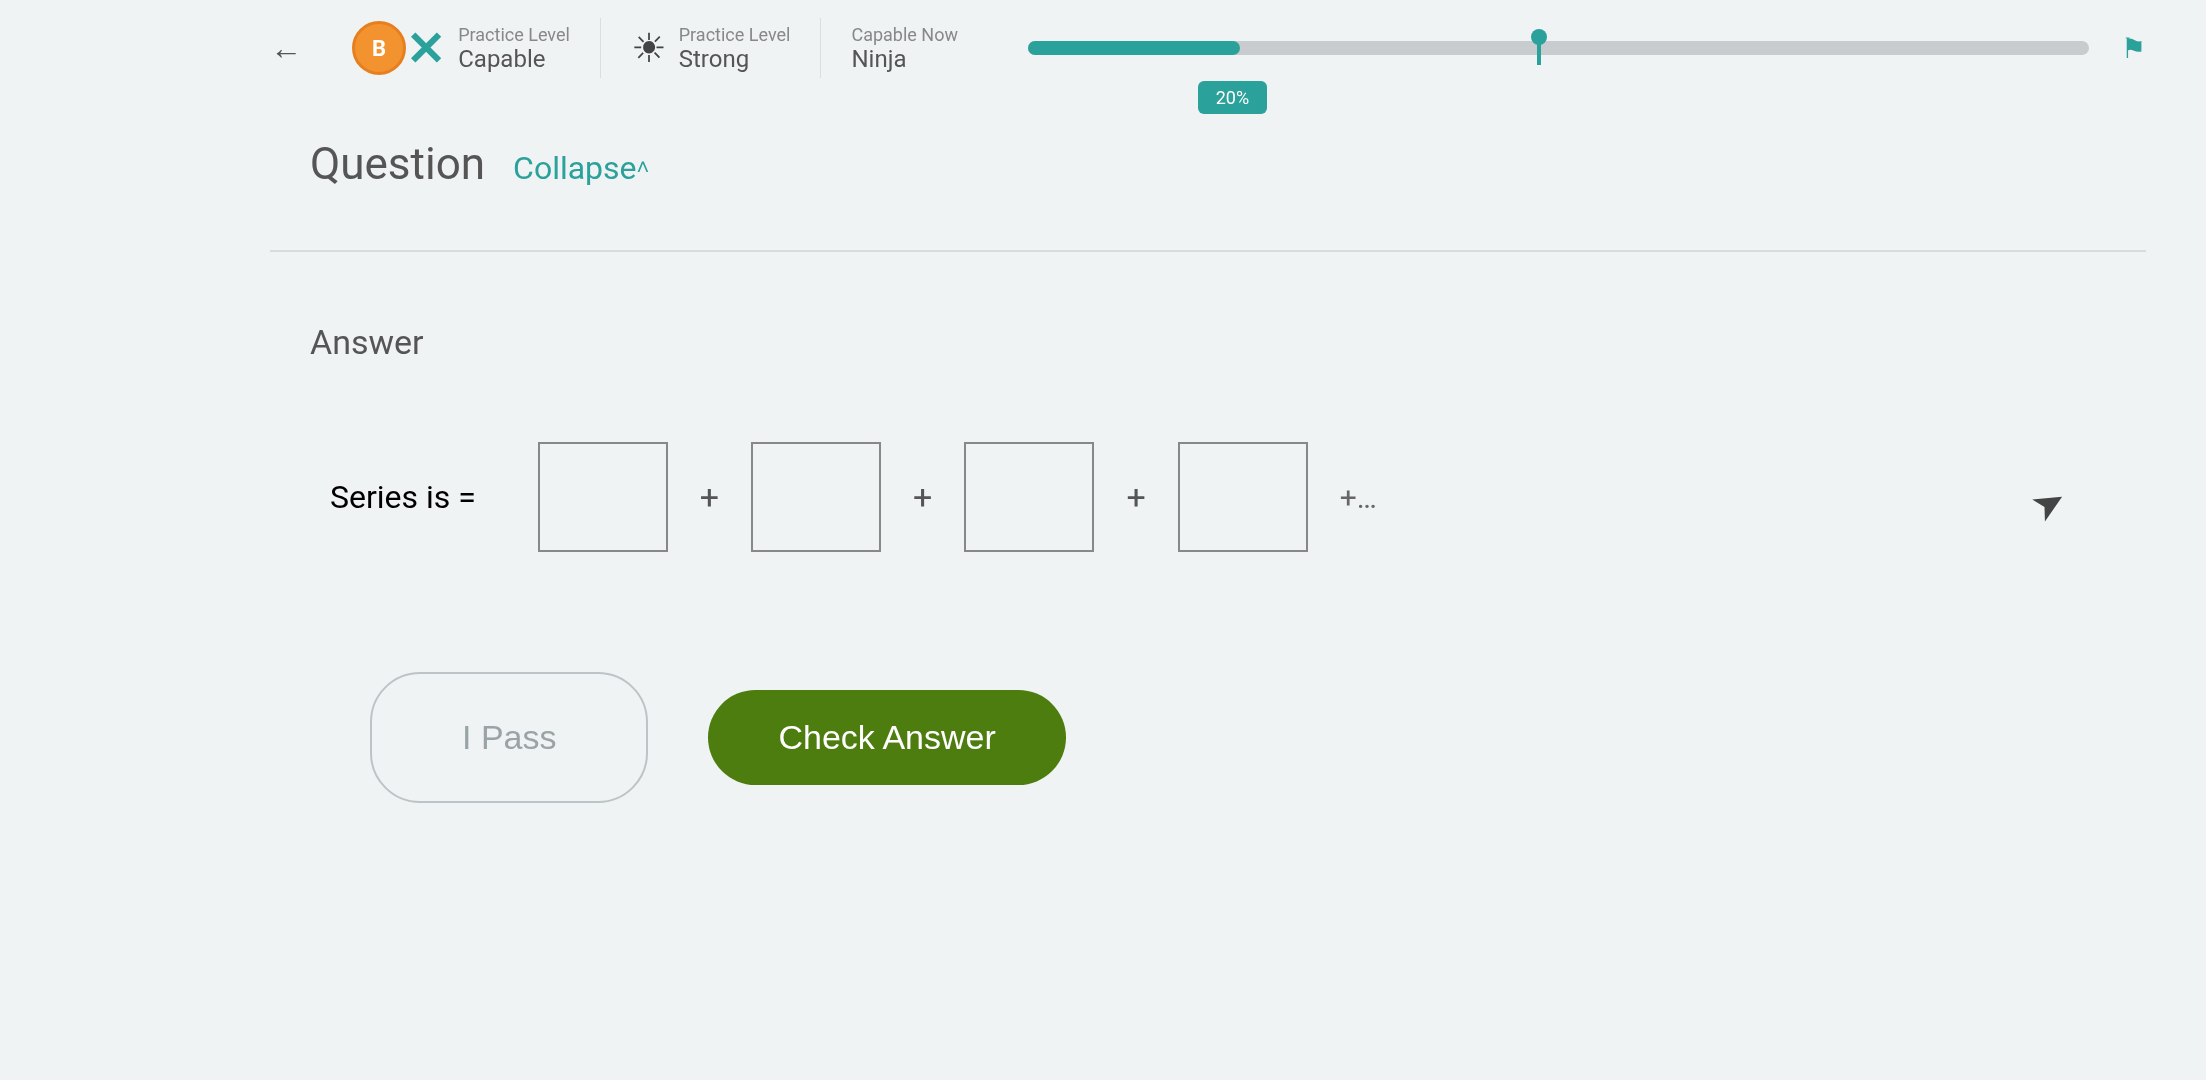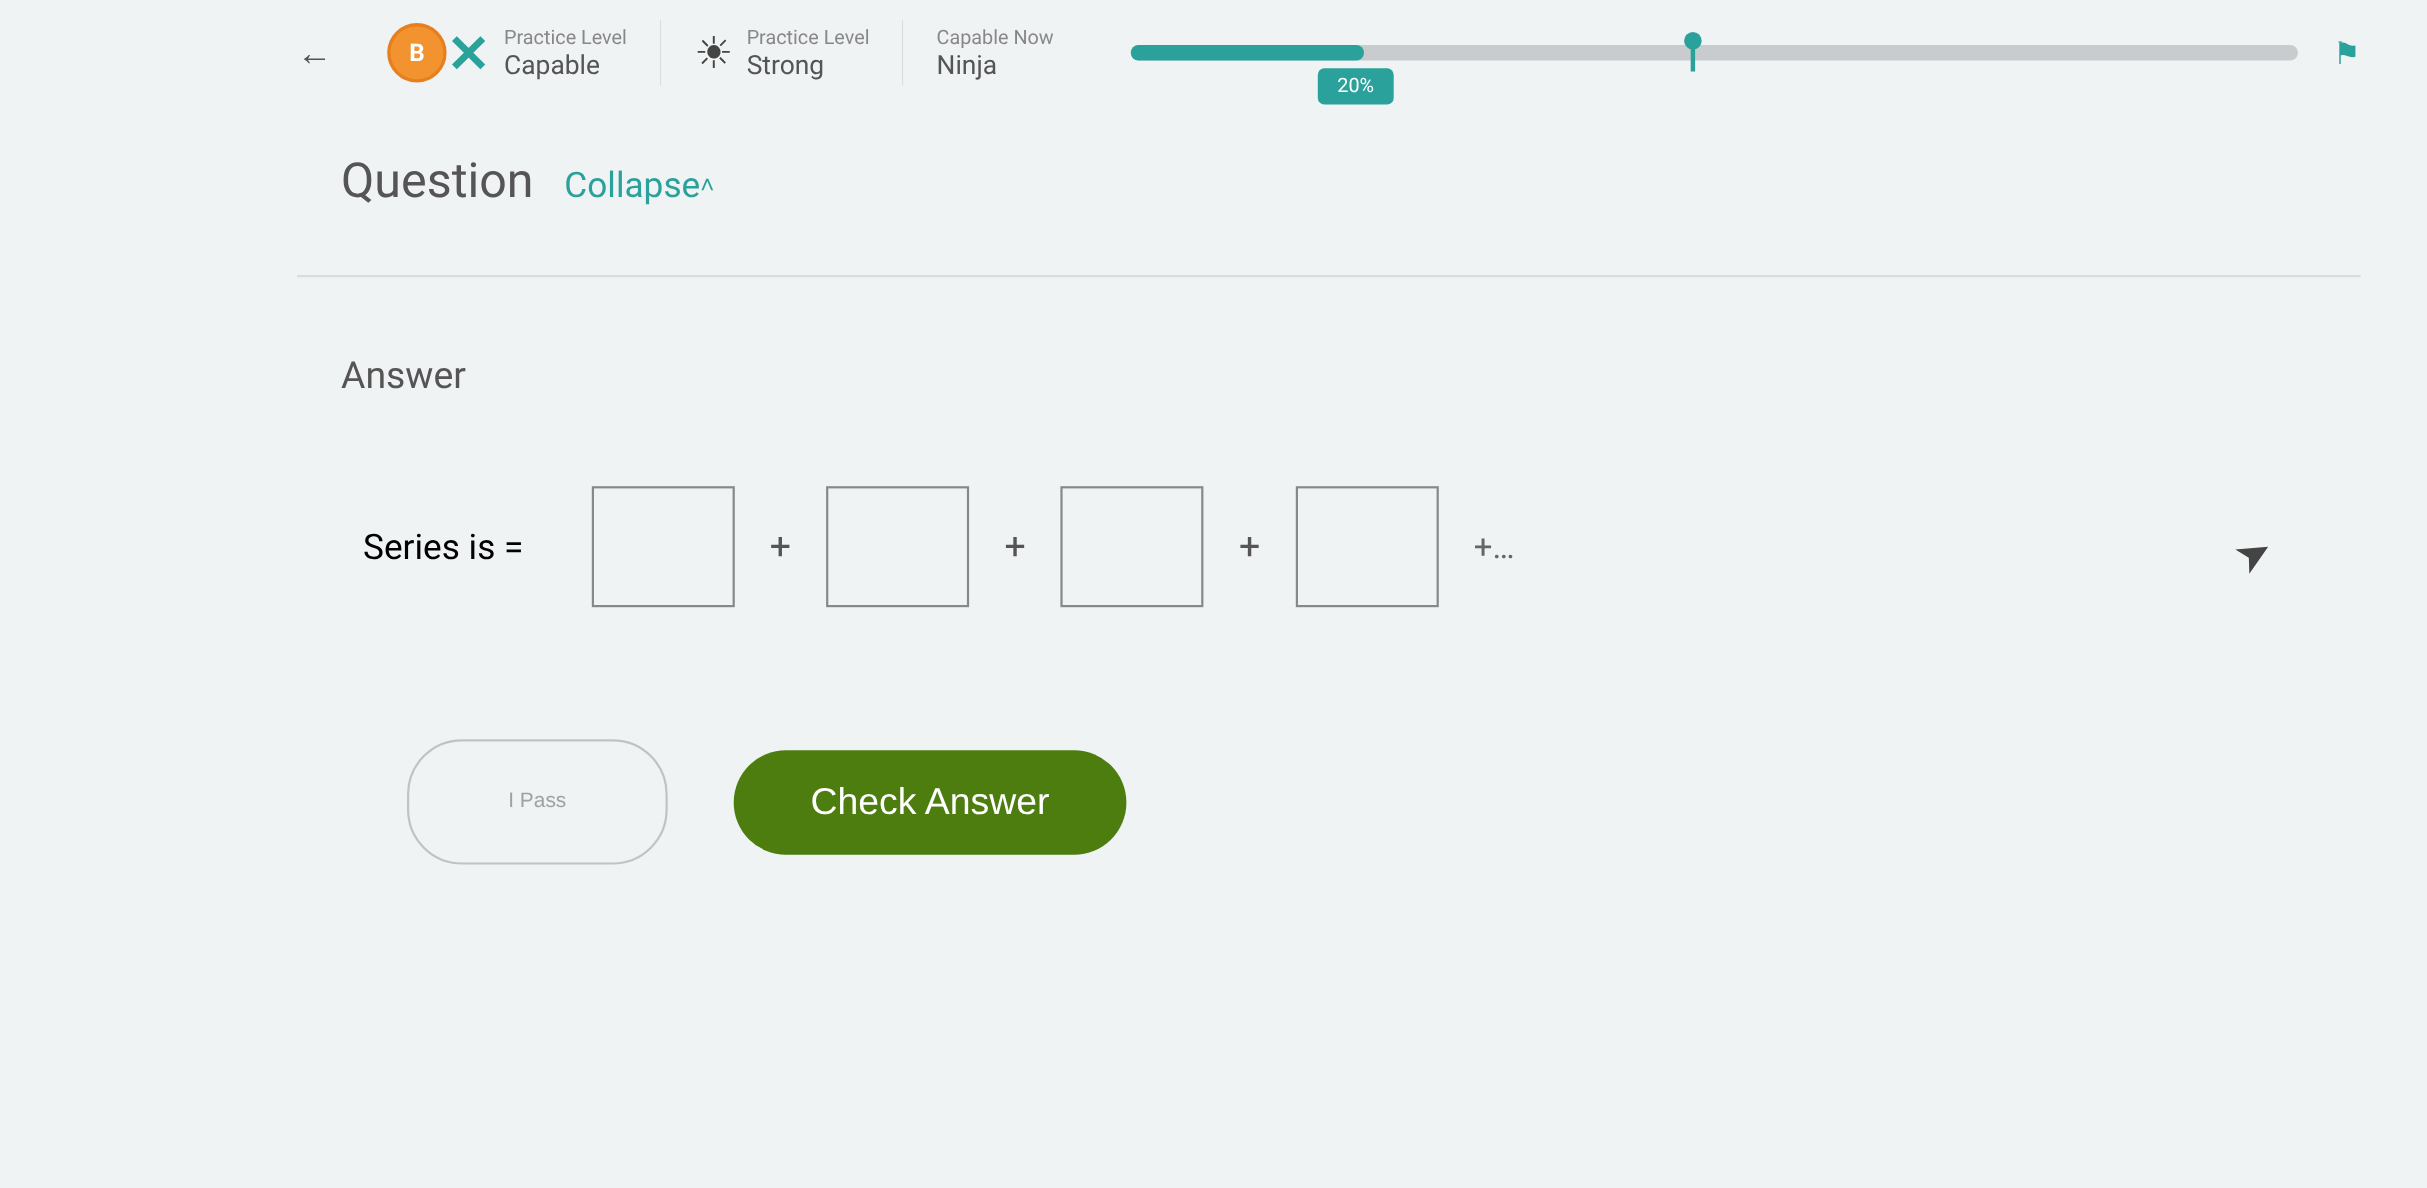--- a/index.html
+++ b/index.html
@@ -79,21 +79,21 @@
 .progress-marker {
   position: absolute;
   top: -14px;
   left: 47%;
   width: 24px;
   height: 40px;
 }
 .progress-marker svg { width:100%; height:100%; }
 .progress-pct {
   position: absolute;
-  top: 21px;
+  top: 40px;
   left: 16%;
   background: #2aa19a;
   color: white;
   padding: 6px 18px;
   border-radius: 6px;
   font-size: 18px;
 }
 .flag-icon { font-size: 28px; color: #2aa19a; margin-left: 20px; }
 .divider-v { width: 1px; height: 60px; background: #ddd; }
 
@@ -148,21 +148,21 @@
   display: flex;
   gap: 60px;
   margin-top: 120px;
   margin-left: 60px;
   align-items: center;
 }
 .btn-pass {
   border: 2px solid #bcc4c7;
   background: transparent;
   color: #9aa3a6;
-  font-size: 19px;
+  font-size: 34px;
   padding: 44px 90px;
   border-radius: 50px;
   cursor: pointer;
 }
 .btn-check {
   border: none;
   background: #4d7c0f;
   color: white;
   font-size: 34px;
   padding: 28px 70px;

